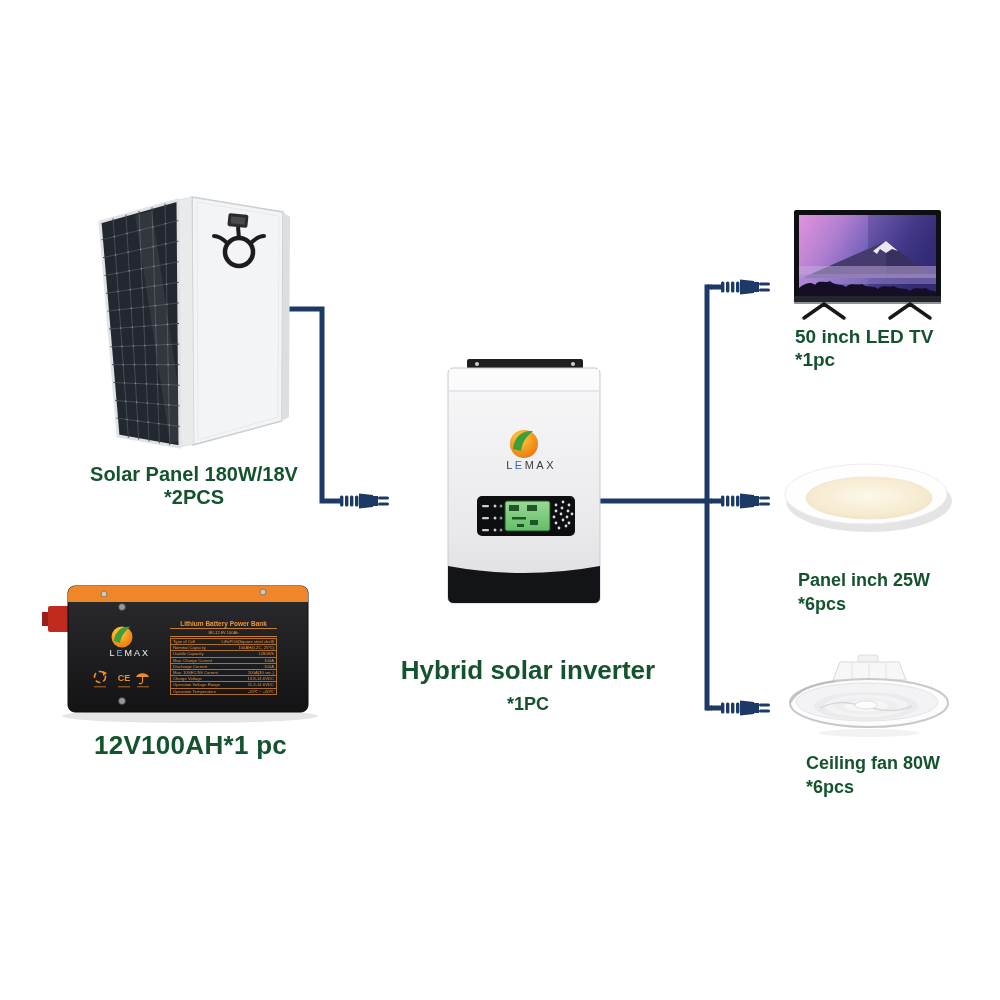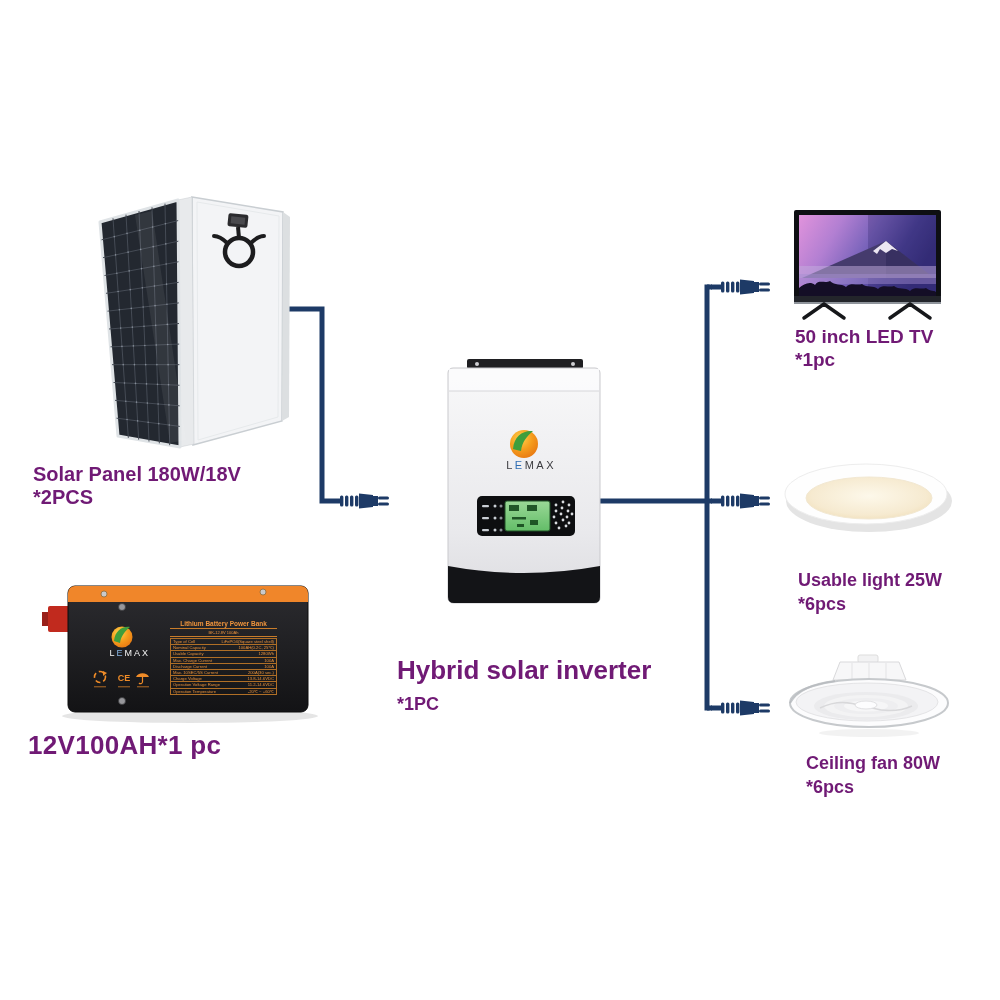--- a/index.html
+++ b/index.html
@@ -1,19 +1,19 @@
 <!DOCTYPE html>
 <html><head>
 <meta charset="utf-8">
 <style>
   html,body{margin:0;padding:0;background:#fff;}
   #stage{position:relative;width:1000px;height:1000px;background:#ffffff;overflow:hidden;
          font-family:"Liberation Sans",sans-serif;}
-  .label{position:absolute;font-weight:bold;color:#701a75;}
-  .center{text-align:left;}
+  .label{position:absolute;font-weight:bold;color:#14532d;}
+  .center{text-align:center;}
   #solar-label{left:33px;top:463px;width:322px;font-size:20px;line-height:23px;}
   #battery-label{left:28px;top:731px;width:325px;font-size:26px;line-height:28px;letter-spacing:.3px;}
   #inverter-label{left:397px;top:655px;width:262px;}
   #inverter-label .l1{font-size:26px;}
   #inverter-label .l2{font-size:18px;margin-top:8px;}
   #tv-label{left:795px;top:325px;font-size:19px;line-height:23px;}
   #light-label{left:798px;top:568px;font-size:18px;line-height:24px;}
   #fan-label{left:798px;top:751px;font-size:18px;line-height:24px;margin-left:8px;}
   .brand{position:absolute;font-weight:normal;text-align:right;white-space:nowrap;}
   #inverter-brand{left:494px;top:459px;width:62px;font-size:11px;letter-spacing:2.5px;color:#3c3c40;}
@@ -311,21 +311,21 @@
     <div class="l1">Hybrid solar inverter</div>
     <div class="l2">*1PC</div>
   </div>
 
   <div class="label" id="tv-label">
     <div>50 inch LED TV</div>
     <div>*1pc</div>
   </div>
 
   <div class="label" id="light-label">
-    <div>Usable light 25W</div>
+    <div>Panel inch 25W</div>
     <div>*6pcs</div>
   </div>
 
   <div class="label" id="fan-label">
     <div>Ceiling fan 80W</div>
     <div>*6pcs</div>
   </div>
 
   <div class="brand" id="inverter-brand"><span>L</span><span class="e">E</span><span>MAX</span></div>
   <div class="brand" id="battery-brand"><span>L</span><span class="e">E</span><span>MAX</span></div>

